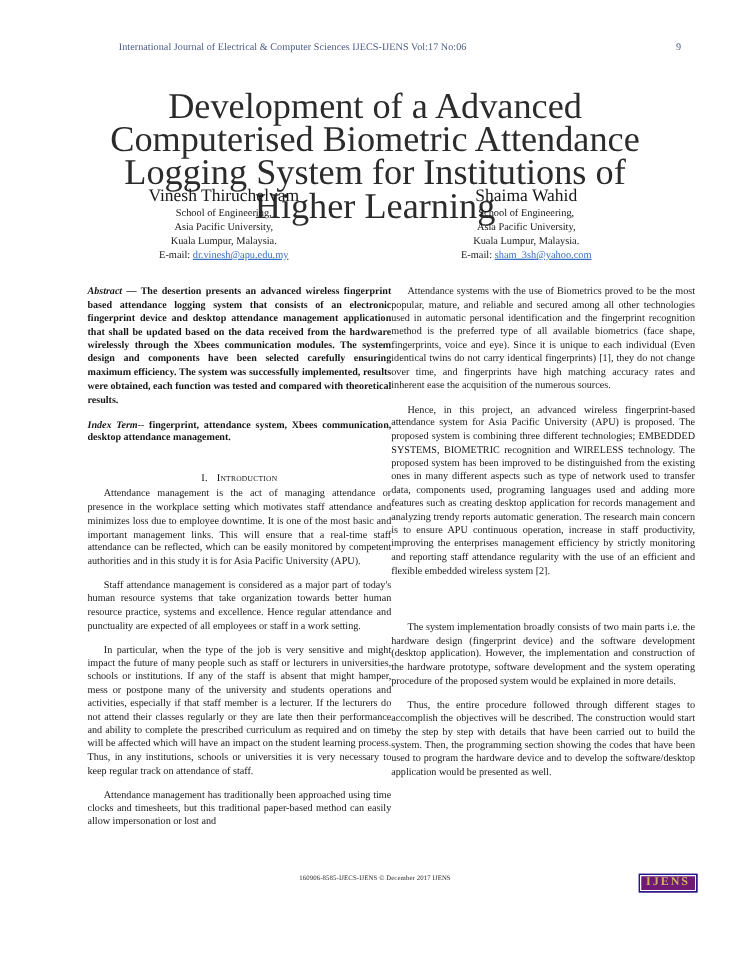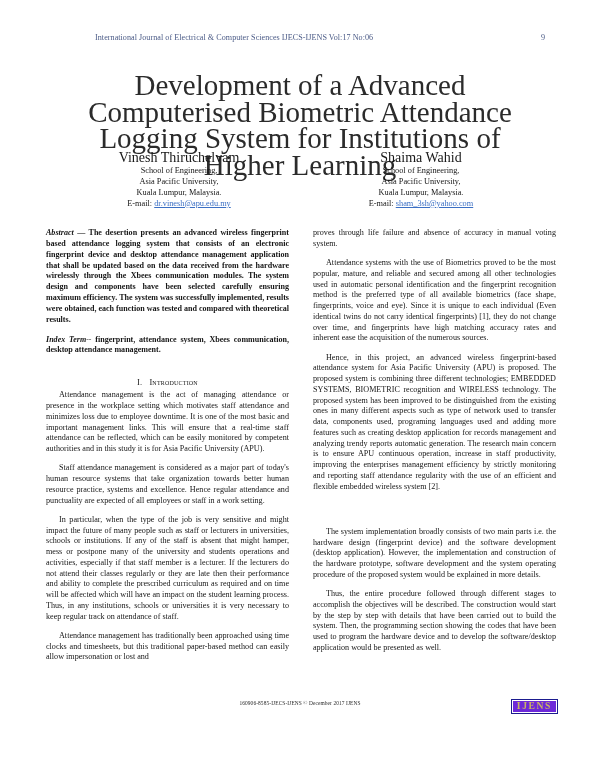--- a/index.html
+++ b/index.html
@@ -82,21 +82,21 @@
     text-align: center;
   }
 
   
   .columns {
     position: absolute;
     top: 228px;
     left: 46px;
     width: 510px;
     display: flex;
-    justify-content: space-between;
+    justify-content: flex-end;
   }
   .col {
     width: 243px;
   }
   p {
     margin: 0 0 8.5px 0;
     font-size: 8.15px;
     line-height: 10.75px;
     text-align: justify;
     text-justify: inter-word;
@@ -149,21 +149,21 @@
     width: 600px;
     text-align: center;
     font-size: 5.4px;
     letter-spacing: 0.1px;
     color: #2a2a2a;
   }
   .ijens-logo {
     position: absolute;
     bottom: 14px;
     right: 42px;
-    background: #6d28d9;
+    background: #701a75;
     color: #c9b464;
     font-size: 9.6px;
     font-weight: bold;
     letter-spacing: 1.6px;
     padding: 1.5px 5px 2px 5px;
     border: 1px solid #1b1b8f;
     box-shadow: 0 0 0 1px #ffffff inset;
     font-family: "Liberation Serif", serif;
     line-height: 10px;
   }
@@ -209,21 +209,20 @@
 
       <p class="indent">Attendance management is the act of managing attendance or presence in the workplace setting which motivates staff attendance and minimizes loss due to employee downtime. It is one of the most basic and important management links. This will ensure that a real-time staff attendance can be reflected, which can be easily monitored by competent authorities and in this study it is for Asia Pacific University (APU).</p>
       <p class="indent">Staff attendance management is considered as a major part of today's human resource systems that take organization towards better human resource practice, systems and excellence. Hence regular attendance and punctuality are expected of all employees or staff in a work setting.</p>
       <p class="indent">In particular, when the type of the job is very sensitive and might impact the future of many people such as staff or lecturers in universities, schools or institutions. If any of the staff is absent that might hamper, mess or postpone many of the university and students operations and activities, especially if that staff member is a lecturer. If the lecturers do not attend their classes regularly or they are late then their performance and ability to complete the prescribed curriculum as required and on time will be affected which will have an impact on the student learning process. Thus, in any institutions, schools or universities it is very necessary to keep regular track on attendance of staff.</p>
       <p class="indent">Attendance management has traditionally been approached using time clocks and timesheets, but this traditional paper-based method can easily allow impersonation or lost and</p>
 
     </div>
 
     <div class="col">
 
-      <p>proves through life failure and absence of accuracy in manual voting system.</p>
       <p class="indent">Attendance systems with the use of Biometrics proved to be the most popular, mature, and reliable and secured among all other technologies used in automatic personal identification and the fingerprint recognition method is the preferred type of all available biometrics (face shape, fingerprints, voice and eye). Since it is unique to each individual (Even identical twins do not carry identical fingerprints) [1], they do not change over time, and fingerprints have high matching accuracy rates and inherent ease the acquisition of the numerous sources.</p>
       <p class="indent">Hence, in this project, an advanced wireless fingerprint-based attendance system for Asia Pacific University (APU) is proposed. The proposed system is combining three different technologies; EMBEDDED SYSTEMS, BIOMETRIC recognition and WIRELESS technology. The proposed system has been improved to be distinguished from the existing ones in many different aspects such as type of network used to transfer data, components used, programing languages used and adding more features such as creating desktop application for records management and analyzing trendy reports automatic generation. The research main concern is to ensure APU continuous operation, increase in staff productivity, improving the enterprises management efficiency by strictly monitoring and reporting staff attendance regularity with the use of an efficient and flexible embedded wireless system [2].</p>
 
       <div class="spacer-lg"></div>
 
 
       <p class="indent">The system implementation broadly consists of two main parts i.e. the hardware design (fingerprint device) and the software development (desktop application). However, the implementation and construction of the hardware prototype, software development and the system operating procedure of the proposed system would be explained in more details.</p>
       <p class="indent">Thus, the entire procedure followed through different stages to accomplish the objectives will be described. The construction would start by the step by step with details that have been carried out to build the system. Then, the programming section showing the codes that have been used to program the hardware device and to develop the software/desktop application would be presented as well.</p>
 
     </div>

